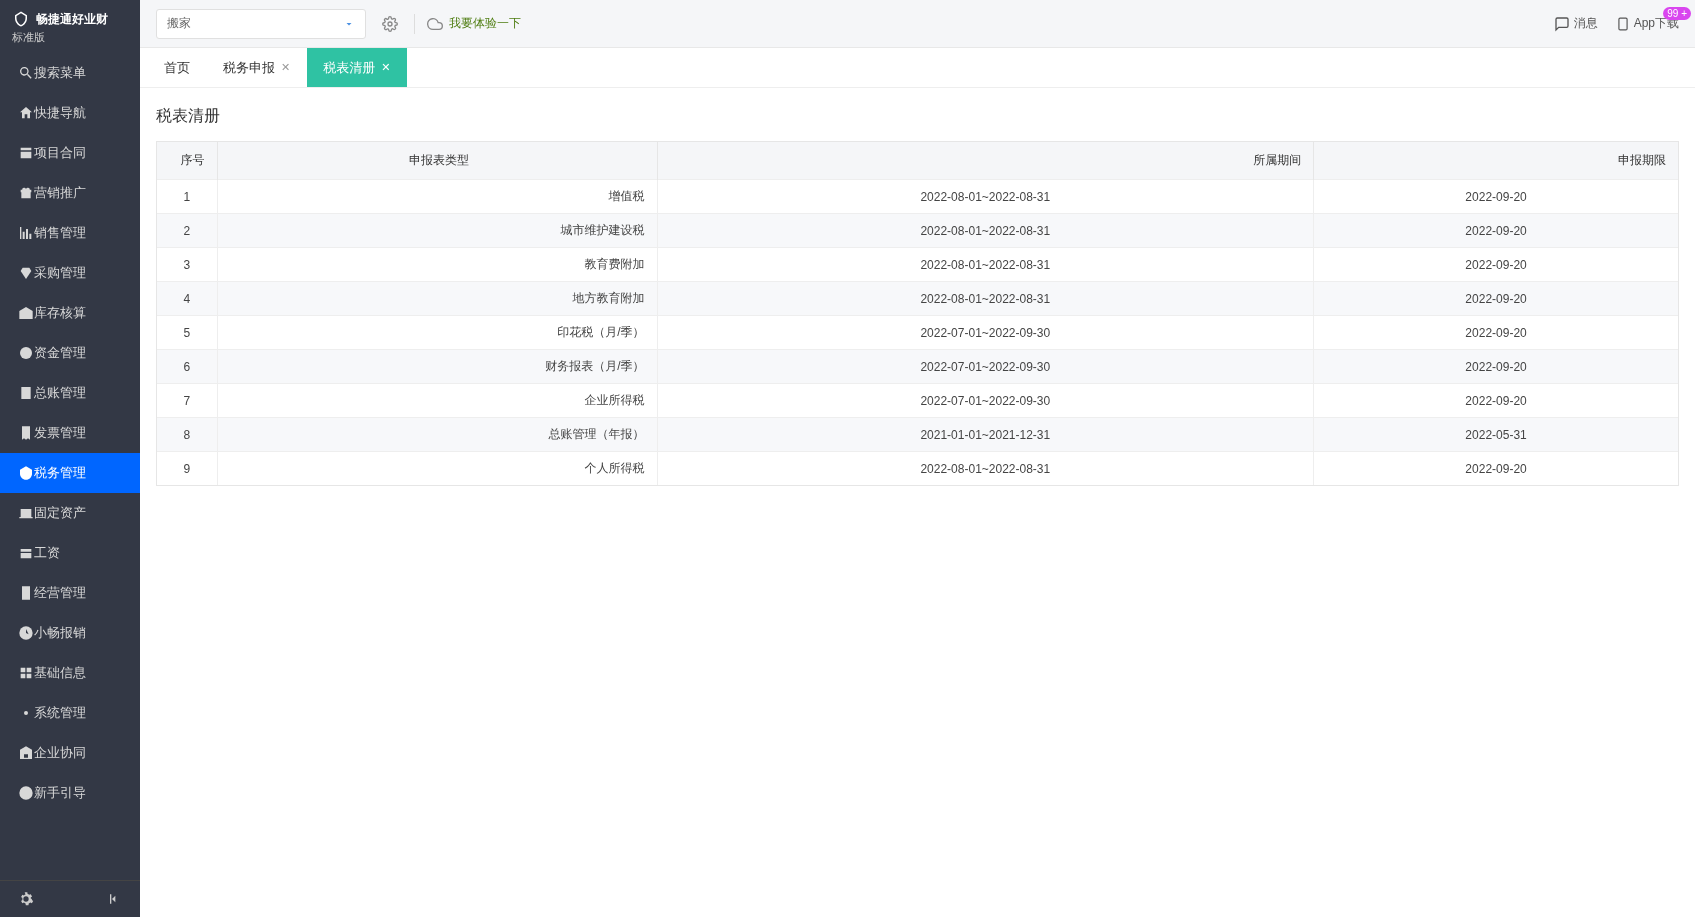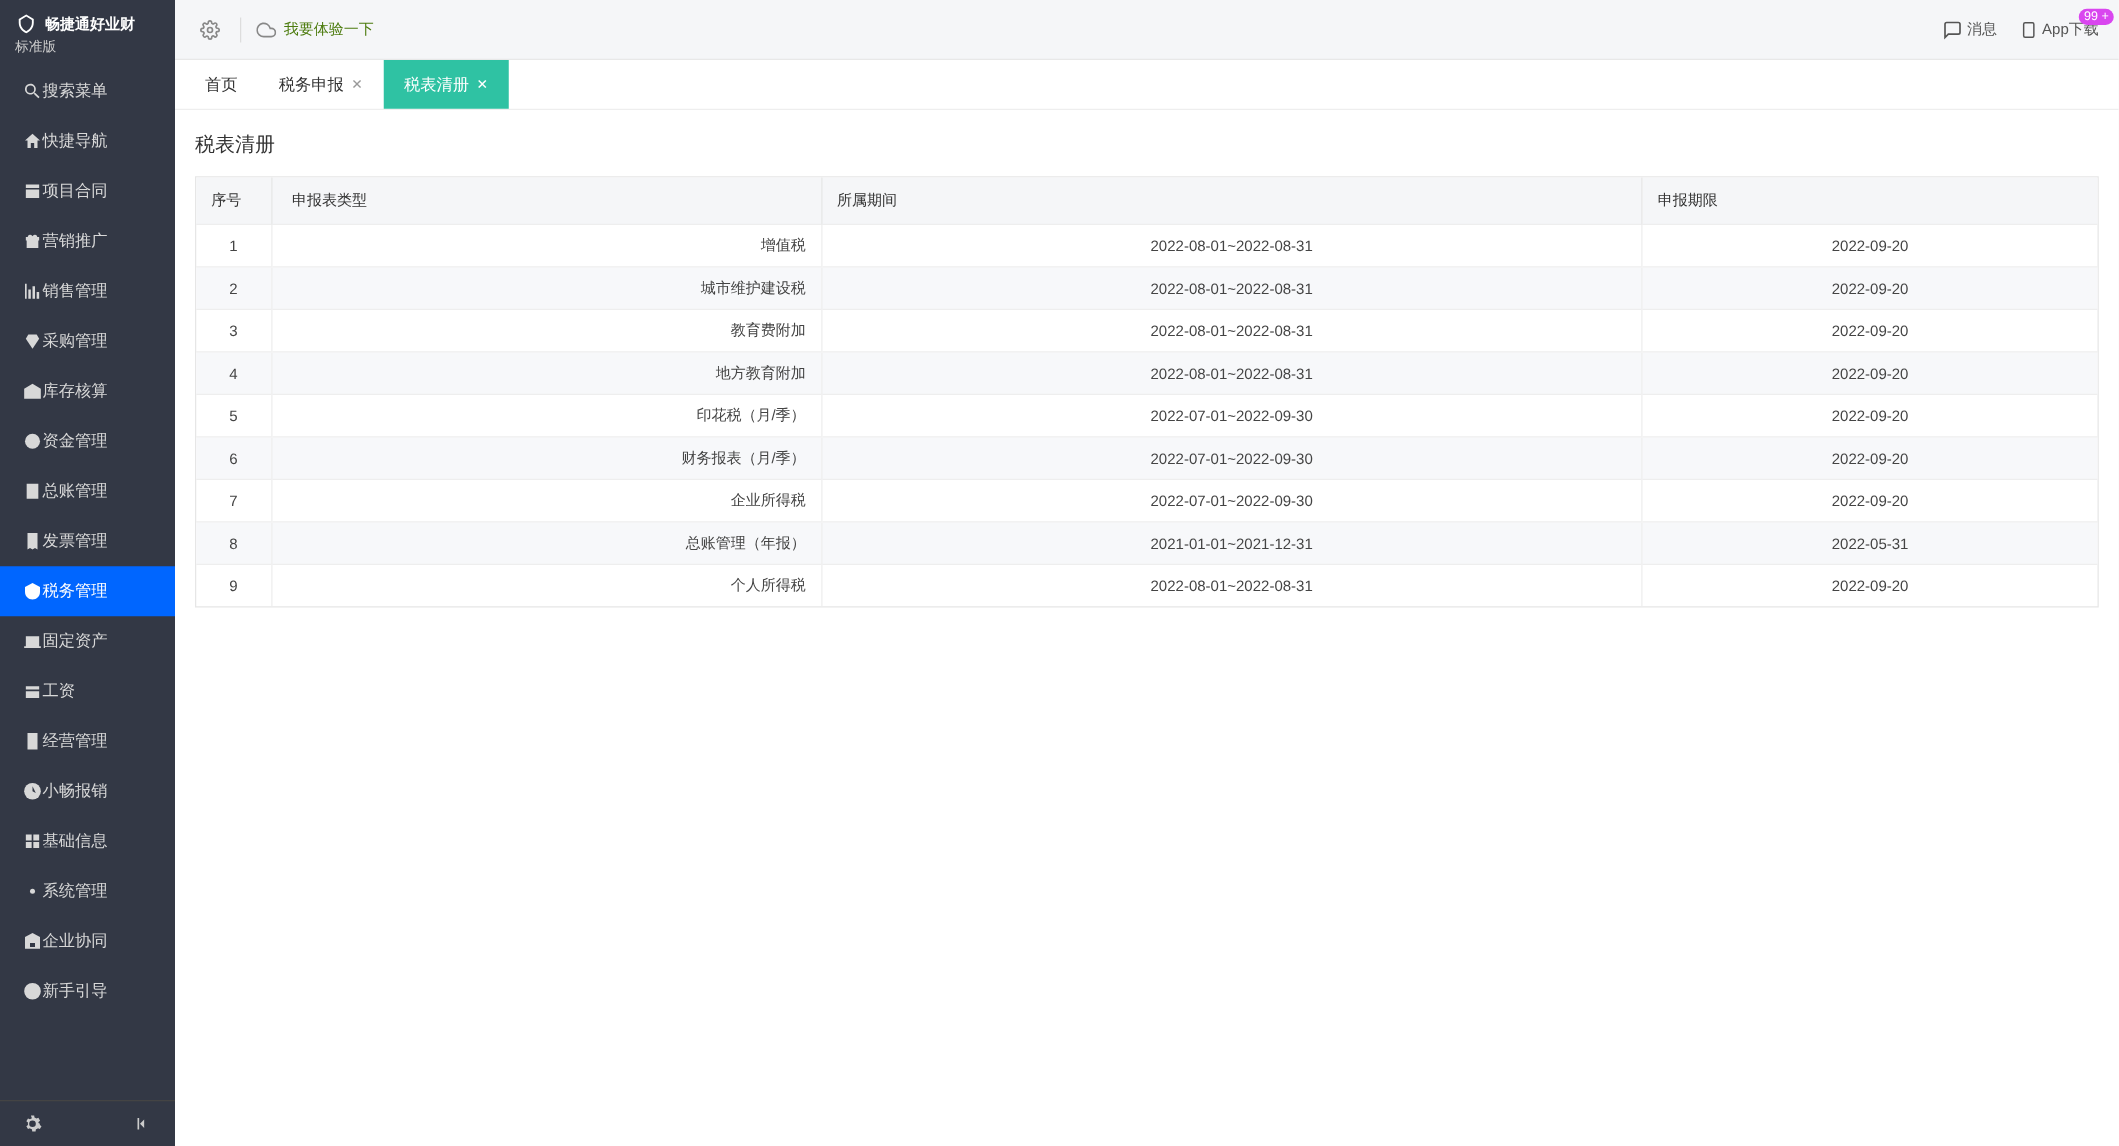--- a/index.html
+++ b/index.html
@@ -40,23 +40,23 @@
     .tab .close { font-size: 11px; color: #999; cursor: pointer; }
     .tab.active .close { color: #fff; }
     
     
     .content { flex: 1; background: #fff; padding: 18px 16px; overflow: auto; }
     .page-title { font-size: 16px; color: #333; margin-bottom: 14px; font-weight: normal; }
     
     
     .table-wrap { border: 1px solid #e6e6e6; }
     table { width: 100%; border-collapse: collapse; }
-    th { background: #f5f6f8; text-align: left; padding: 10px 12px; font-weight: normal; color: #333; border-right: 1px solid #e6e6e6; font-size: 12px; }
+    th { background: #f5f6f8; text-align: right; padding: 10px 12px; font-weight: normal; color: #333; border-right: 1px solid #e6e6e6; font-size: 12px; }
     th:first-child { width: 60px; }
-    th:nth-child(2) { width: 440px; text-align: left; padding-left: 16px; }
+    th:nth-child(2) { width: 440px; text-align: center; padding-left: 16px; }
     th:last-child { border-right: none; }
     td { padding: 8px 12px; text-align: center; border-top: 1px solid #eee; border-right: 1px solid #eee; font-size: 12px; color: #444; }
     td:nth-child(2) { text-align: right; }
     td:last-child { border-right: none; }
     tbody tr:nth-child(even) { background: #f7f8fa; }
     
     svg { display: block; }
   </style>
 </head>
 <body>
@@ -242,20 +242,28 @@
         <svg width="16" height="16" viewBox="0 0 24 24" fill="#ccc">
             <path d="M14 7l-5 5 5 5V7zM6 5h2v14H6z"></path>
           </svg>
       </span>
     </div>
   </aside>
 
   <div class="main">
 
     <div class="topbar">
+      <div class="org-select">
+        <span>搬家</span>
+        <span class="icon">
+          <svg width="12" height="12" viewBox="0 0 24 24" fill="#4a90e2">
+              <path d="M7 10l5 5 5-5z"></path>
+            </svg>
+        </span>
+      </div>
       <span class="gear-btn">
         <svg width="16" height="16" viewBox="0 0 24 24" fill="none" stroke="#888" stroke-width="2">
             <circle cx="12" cy="12" r="3"></circle>
             <path d="M19.4 15a1.65 1.65 0 00.33 1.82l.06.06a2 2 0 01-2.83 2.83l-.06-.06a1.65 1.65 0 00-1.82-.33 1.65 1.65 0 00-1 1.51V21a2 2 0 01-4 0v-.09a1.65 1.65 0 00-1-1.51 1.65 1.65 0 00-1.82.33l-.06.06a2 2 0 01-2.83-2.83l.06-.06a1.65 1.65 0 00.33-1.82 1.65 1.65 0 00-1.51-1H3a2 2 0 010-4h.09a1.65 1.65 0 001.51-1 1.65 1.65 0 00-.33-1.82l-.06-.06a2 2 0 012.83-2.83l.06.06a1.65 1.65 0 001.82.33h0a1.65 1.65 0 001-1.51V3a2 2 0 014 0v.09a1.65 1.65 0 001 1.51 1.65 1.65 0 001.82-.33l.06-.06a2 2 0 012.83 2.83l-.06.06a1.65 1.65 0 00-.33 1.82v0a1.65 1.65 0 001.51 1H21a2 2 0 010 4h-.09a1.65 1.65 0 00-1.51 1z"></path>
           </svg>
       </span>
       <span class="divider"></span>
       <a class="experience-link">
         <span class="icon">
           <svg width="16" height="16" viewBox="0 0 24 24" fill="none" stroke="#888" stroke-width="2">

